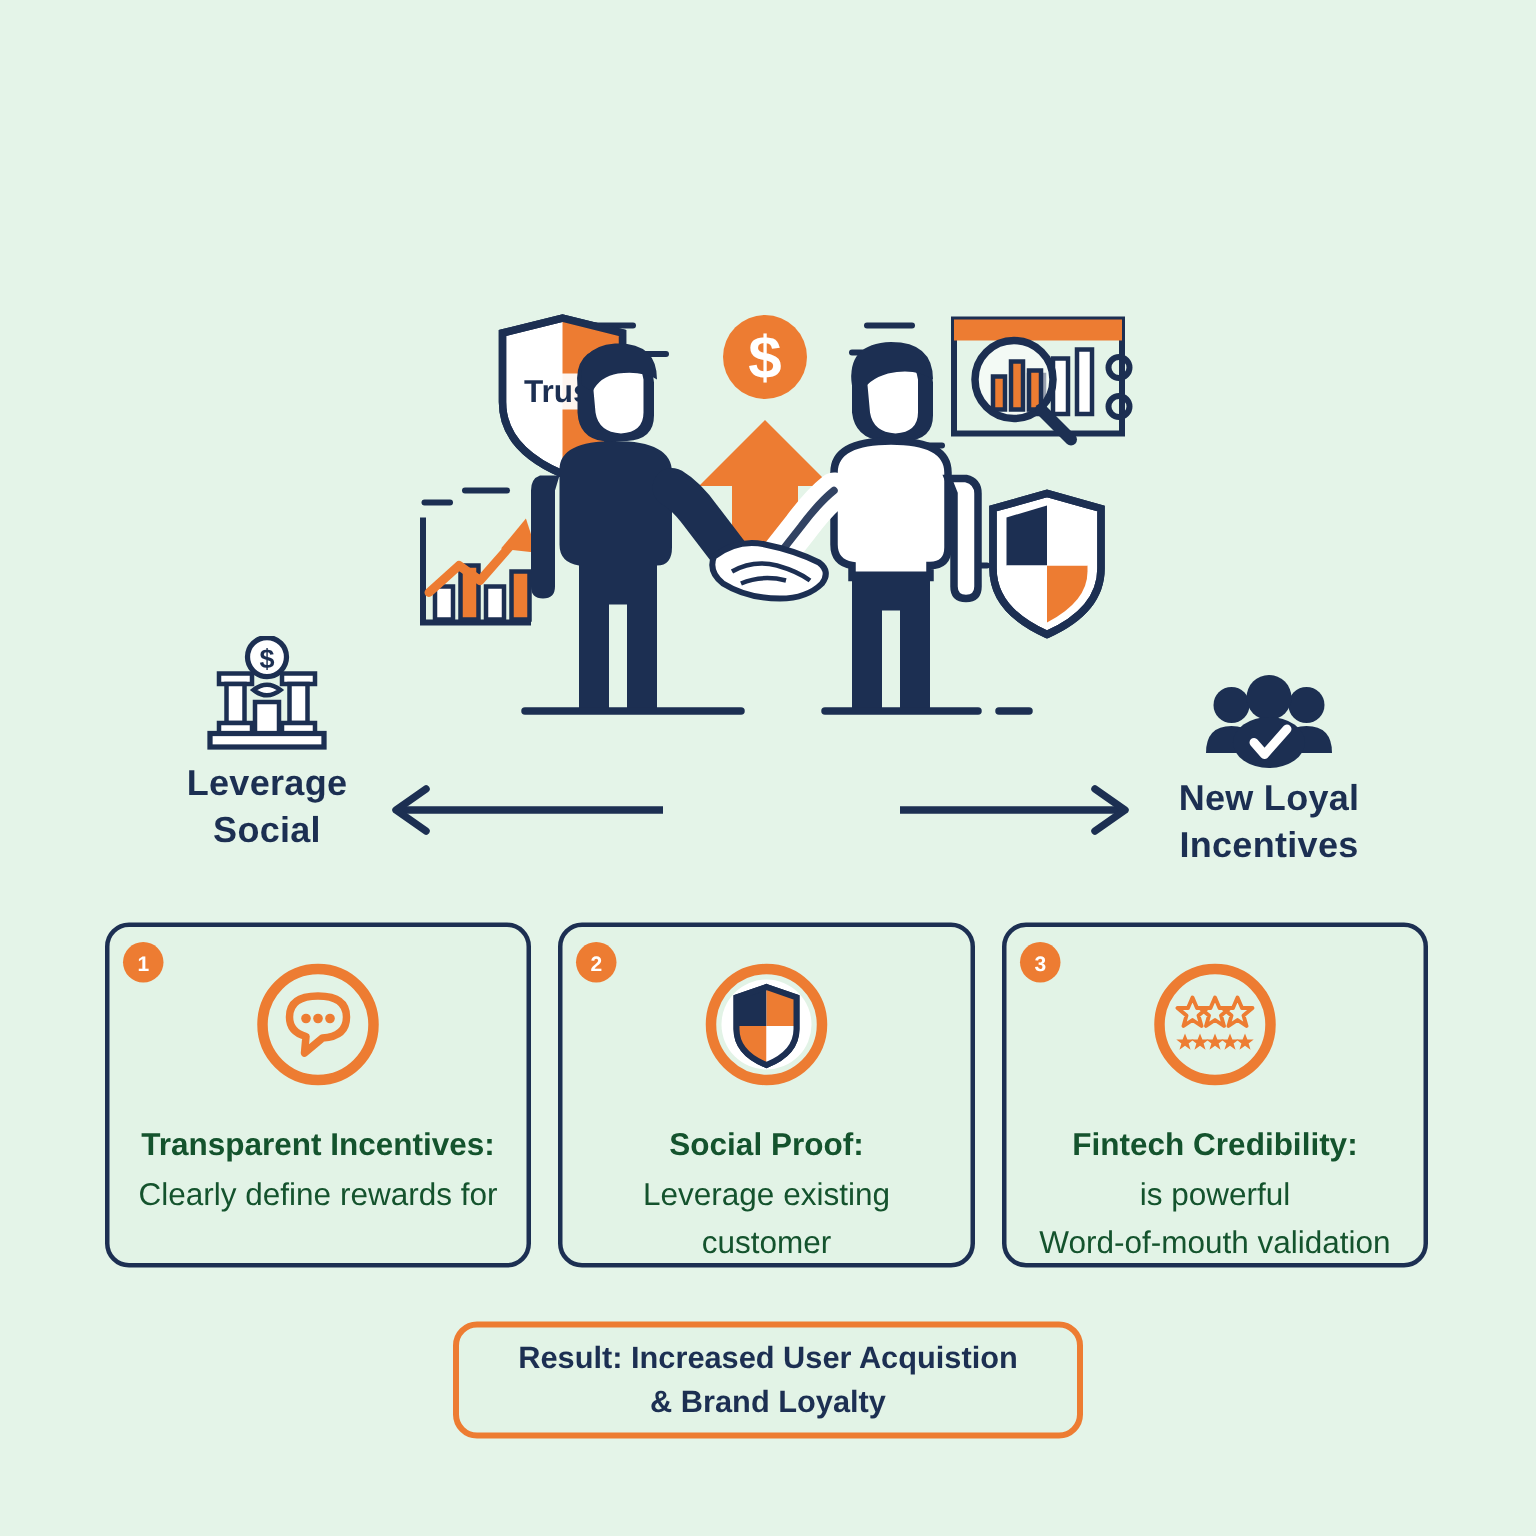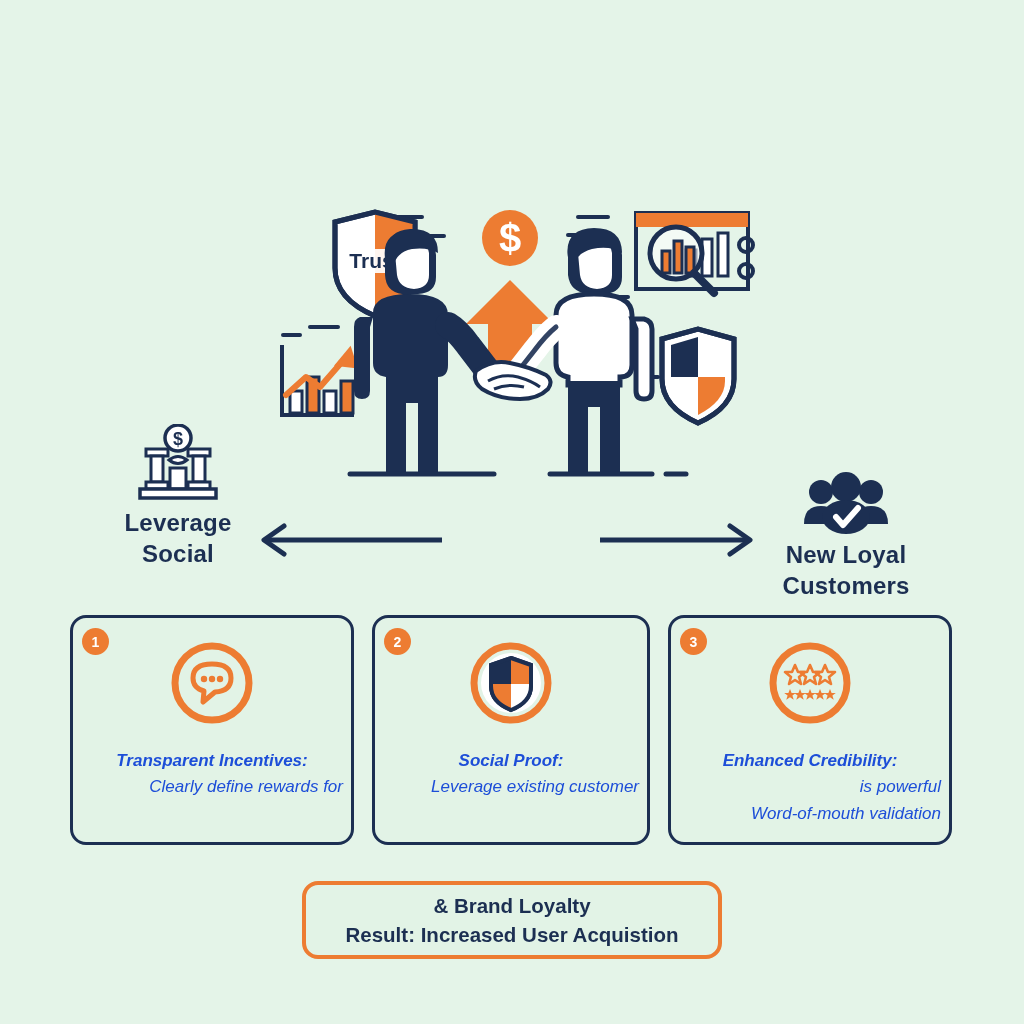--- a/index.html
+++ b/index.html
@@ -47,21 +47,21 @@
   .node-label {
     margin-top: 6px;
     font-size: 24px;
     font-weight: bold;
     color: #1c2f52;
     line-height: 1.28;
     letter-spacing: 0.2px;
   }
   #node-fintech { left: 68px; top: 432px; }
   #node-referral { left: 398px; top: 446px; }
-  #node-customers { left: 736px; top: 464px; }
+  #node-customers { left: 736px; top: 442px; }
 
   .connector {
     position: absolute;
     top: 522px;
   }
   #connector-left  { left: 252px; }
   #connector-right { left: 600px; }
 
   
   .cards {
@@ -108,30 +108,29 @@
     top: 22px;
     display: flex;
     justify-content: center;
   }
   .card-text {
     position: absolute;
     left: 8px;
     right: 8px;
     top: 130px;
     text-align: center;
-    color: #1d4ed8;
-    font-size: 17px;
+    color: #14532d;
+    font-size: 21px;
     line-height: 1.55;
-    font-style: italic;
   }
   .card-title {
     font-weight: bold;
     display: block;
   }
-  .card-desc { display: block; text-align: right; }
+  .card-desc { display: block; }
 
   
   .result {
     position: absolute;
     left: 302px;
     top: 881px;
     width: 420px;
     height: 78px;
     box-sizing: border-box;
     border: 4px solid #ed7c32;
@@ -289,21 +288,21 @@
         <circle cx="73" cy="20" r="12" fill="#1c2f52"></circle>
         <path d="M6 52 Q6 34 23 34 Q40 34 40 52 Z" fill="#1c2f52"></path>
         <path d="M56 52 Q56 34 73 34 Q90 34 90 52 Z" fill="#1c2f52"></path>
         <circle cx="48" cy="15" r="15" fill="#1c2f52"></circle>
         <ellipse cx="48" cy="45" rx="24" ry="17" fill="#1c2f52"></ellipse>
         <polyline points="38,45 45,53 60,36" fill="none" stroke="#ffffff" stroke-width="6" stroke-linecap="round" stroke-linejoin="round"></polyline>
       </svg>
     </div>
     <div class="node-label">
       <div>New Loyal</div>
-      <div>Customers</div>
+      <div>Incentives</div>
     </div>
   </div>
 
   <div class="connector" id="connector-left">
     <svg width="190" height="36" viewBox="0 0 190 36" xmlns="http://www.w3.org/2000/svg">
       <line x1="14" y1="18" x2="190" y2="18" stroke="#1c2f52" stroke-width="5"></line>
       <polyline points="32,4 12,18 32,32" fill="none" stroke="#1c2f52" stroke-width="5" stroke-linecap="round" stroke-linejoin="round"></polyline>
     </svg>
   </div>
 
@@ -366,28 +365,28 @@
           <g fill="#ed7c32">
             <polygon points="23,49 24.6,53 28.8,53 25.4,55.6 26.7,59.8 23,57.2 19.3,59.8 20.6,55.6 17.2,53 21.4,53"></polygon>
             <polygon points="33,49 34.6,53 38.8,53 35.4,55.6 36.7,59.8 33,57.2 29.3,59.8 30.6,55.6 27.2,53 31.4,53"></polygon>
             <polygon points="43,49 44.6,53 48.8,53 45.4,55.6 46.7,59.8 43,57.2 39.3,59.8 40.6,55.6 37.2,53 41.4,53"></polygon>
             <polygon points="53,49 54.6,53 58.8,53 55.4,55.6 56.7,59.8 53,57.2 49.3,59.8 50.6,55.6 47.2,53 51.4,53"></polygon>
             <polygon points="63,49 64.6,53 68.8,53 65.4,55.6 66.7,59.8 63,57.2 59.3,59.8 60.6,55.6 57.2,53 61.4,53"></polygon>
           </g>
         </svg>
       </div>
       <div class="card-text">
-        <span class="card-title">Enhanced Credibility:</span>
+        <span class="card-title">Fintech Credibility:</span>
         <span class="card-desc">is powerful</span>
         <span class="card-desc">Word-of-mouth validation</span>
       </div>
     </div>
 
   </div>
 
   <div class="result">
     <div>
+      <div>Result: Increased User Acquistion</div>
       <div>&amp; Brand Loyalty</div>
-      <div>Result: Increased User Acquistion</div>
     </div>
   </div>
 
 </div>
 
 </body></html>

